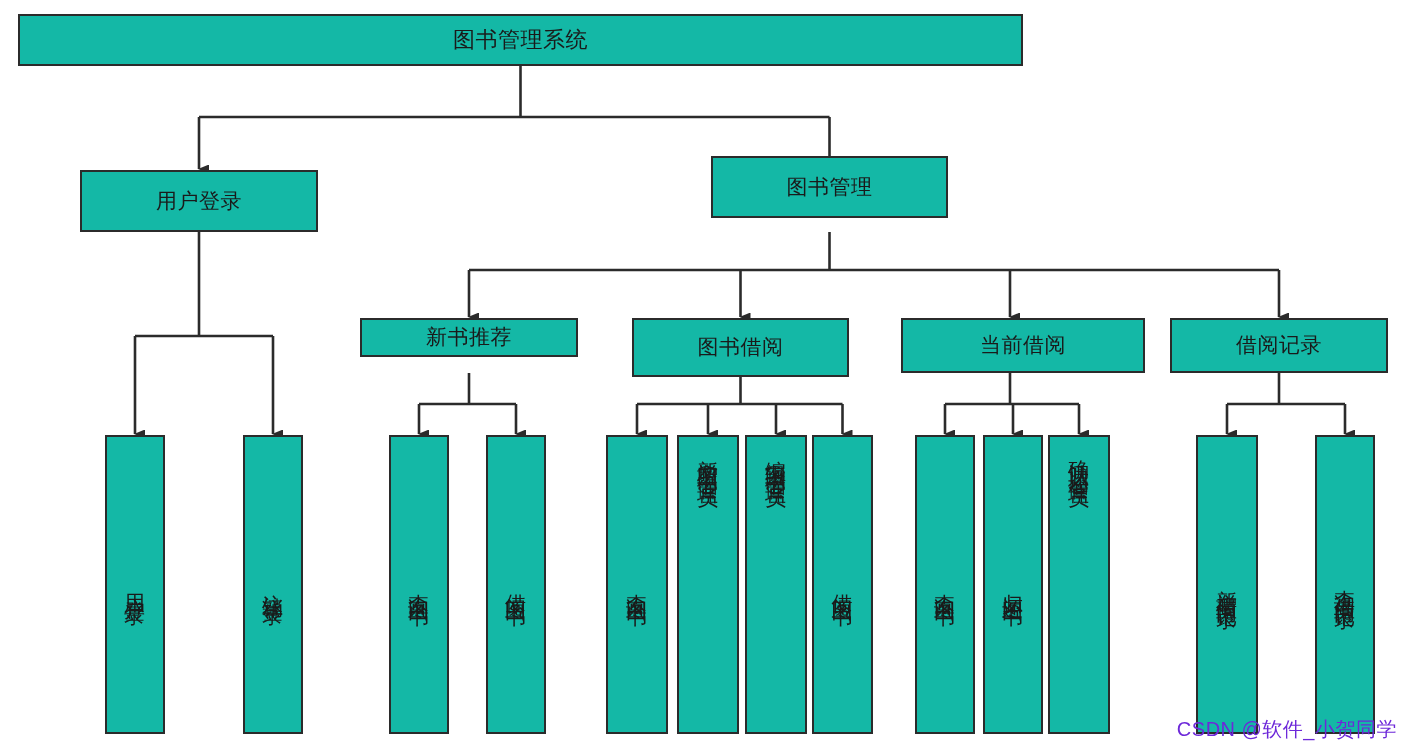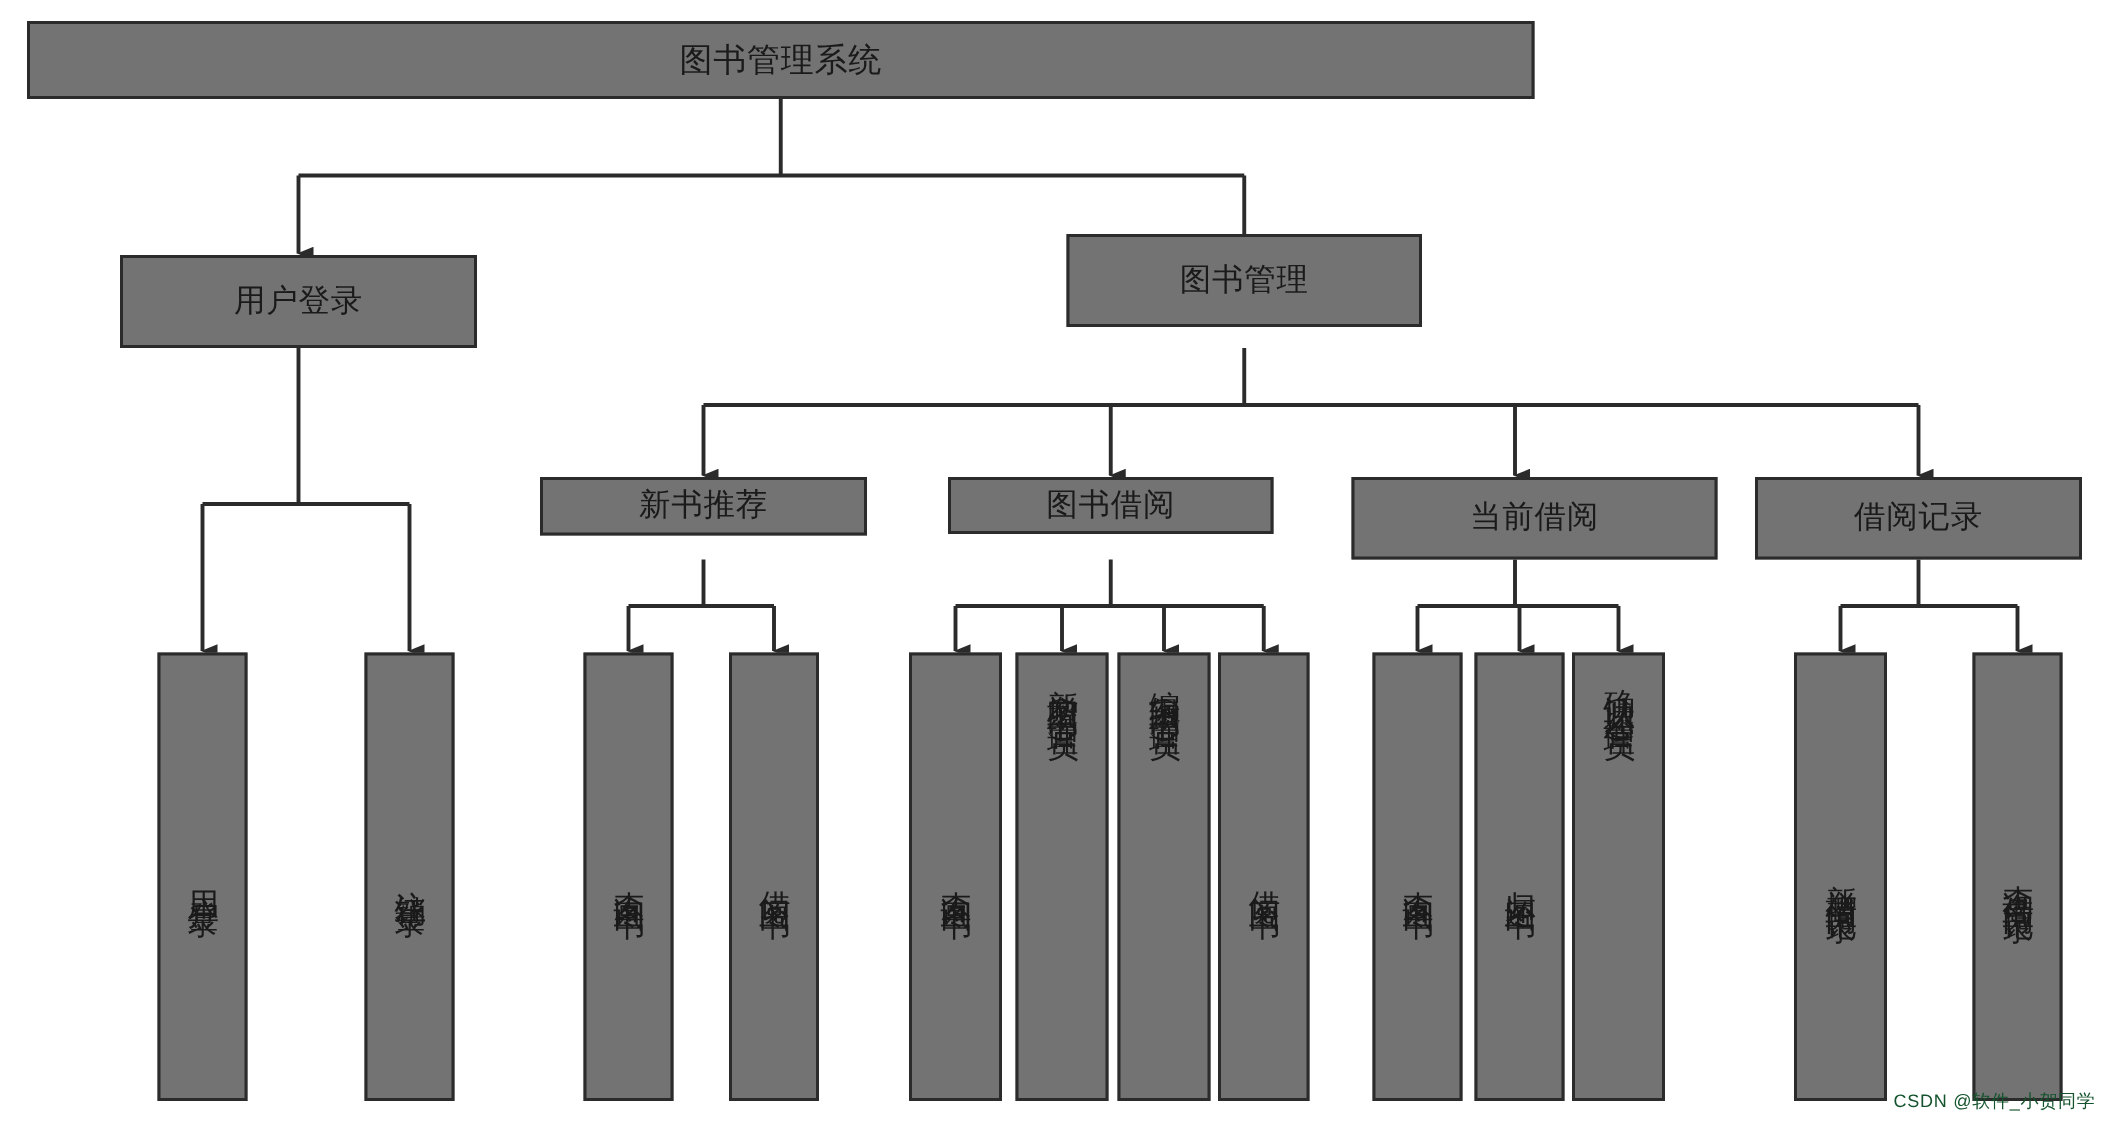--- a/index.html
+++ b/index.html
@@ -25,21 +25,21 @@
     position: absolute;
     left: 0; top: 0;
     width: 1405px;
     height: 747px;
     pointer-events: none;
   }
   .node {
     position: absolute;
     box-sizing: border-box;
     border: 2.5px solid #2b2b2b;
-    background: #737373;
+    background: #14b8a6;
     display: flex;
     align-items: center;
     justify-content: center;
     text-align: center;
   }
   .node .lbl {
     display: block;
     line-height: 1.18;
     white-space: pre;
   }
@@ -64,22 +64,22 @@
     line-height: 1;
   }
   .node.v.mid {
     align-items: center;
     padding-top: 0;
   }
   #watermark {
     position: absolute;
     right: 8px;
     bottom: 4px;
-    font-size: 12px;
-    color: #14532d;
+    font-size: 20px;
+    color: #6d28d9;
     letter-spacing: 0.5px;
     white-space: nowrap;
     user-select: none;
   }
 </style>
 </head>
 <body>
 
 <div id="canvas">
   <svg id="edges" viewBox="0 0 1405 747" xmlns="http://www.w3.org/2000/svg">
@@ -131,21 +131,21 @@
       </div>
       <div class="node h" style="left: 80px; top: 170px; width: 238px; height: 62px;">
         <span class="lbl">用户登录</span>
       </div>
       <div class="node h" style="left: 711px; top: 156px; width: 237px; height: 62px;">
         <span class="lbl">图书管理</span>
       </div>
       <div class="node h" style="left: 360px; top: 318px; width: 218px; height: 39px;">
         <span class="lbl">新书推荐</span>
       </div>
-      <div class="node h" style="left: 632px; top: 318px; width: 217px; height: 38px;">
+      <div class="node h" style="left: 632px; top: 318px; width: 217px; height: 59px;">
         <span class="lbl">图书借阅</span>
       </div>
       <div class="node h" style="left: 901px; top: 318px; width: 244px; height: 55px;">
         <span class="lbl">当前借阅</span>
       </div>
       <div class="node h" style="left: 1170px; top: 318px; width: 218px; height: 55px; text-align: right;">
         <span class="lbl">借阅记录</span>
       </div>
       <div class="node v mid" style="left: 105px; top: 435px; width: 60px; height: 299px;">
         <span class="lbl">用户登录</span>

